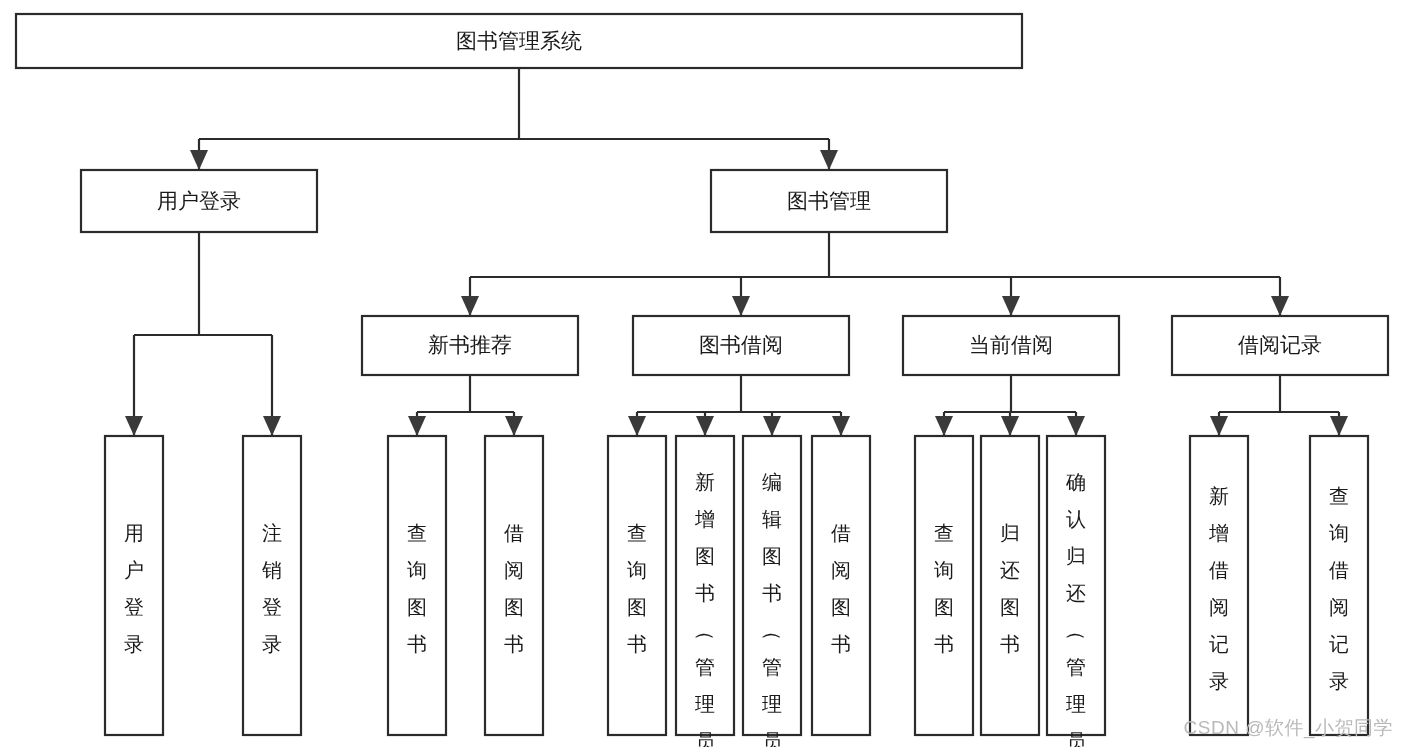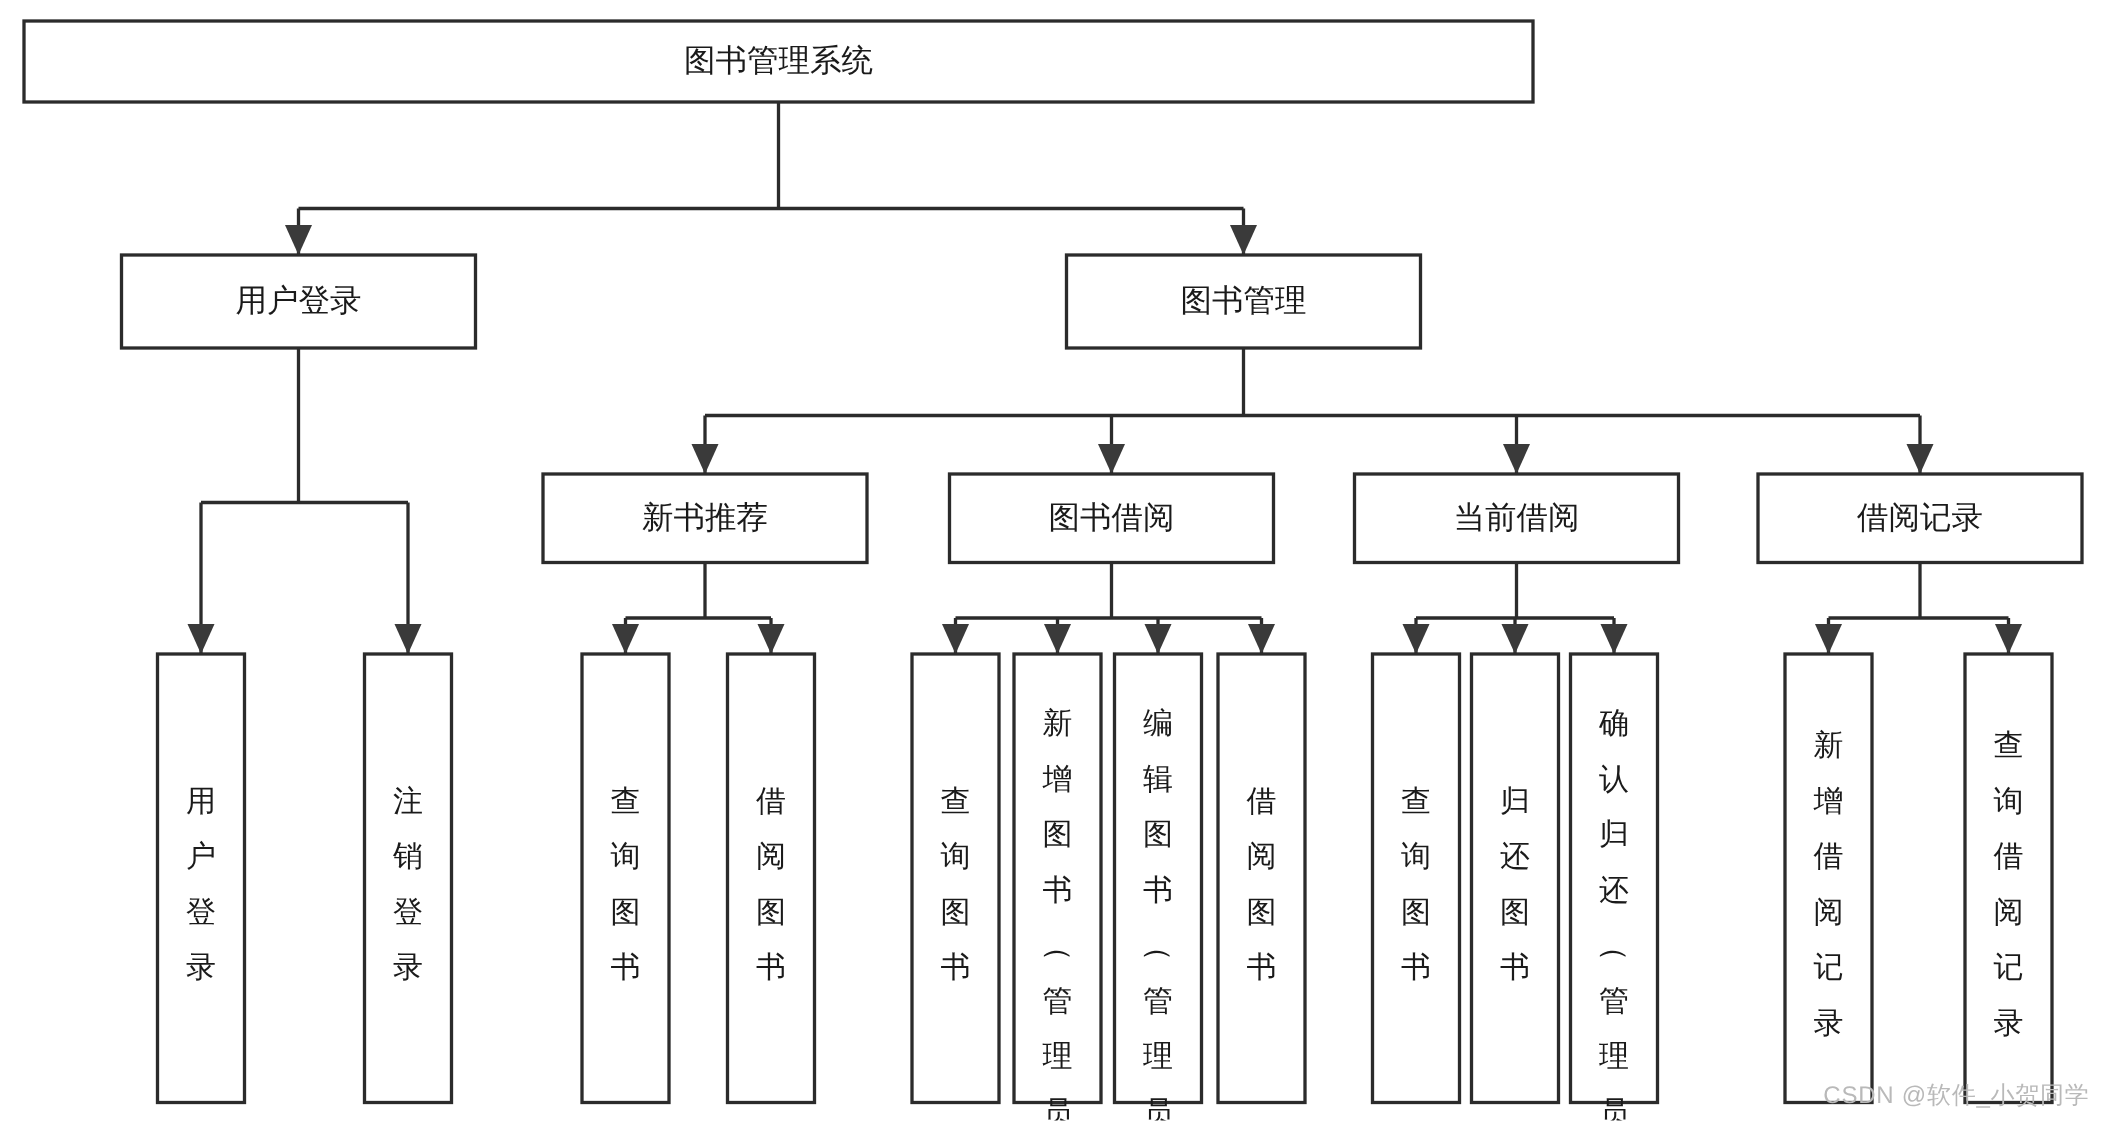--- a/index.html
+++ b/index.html
@@ -52,21 +52,21 @@
   }
   .arrow-head {
     fill: #3a3a3a;
     stroke: none;
   }
   .watermark {
     position: absolute;
     right: 12px;
     bottom: 6px;
     font-family: "Liberation Sans", "DejaVu Sans", sans-serif;
-    font-size: 16px;
+    font-size: 19px;
     color: #b9b9b9;
     letter-spacing: 0.5px;
     white-space: nowrap;
     user-select: none;
   }
 </style>
 </head>
 <body>
 
 <div id="diagram-root">

